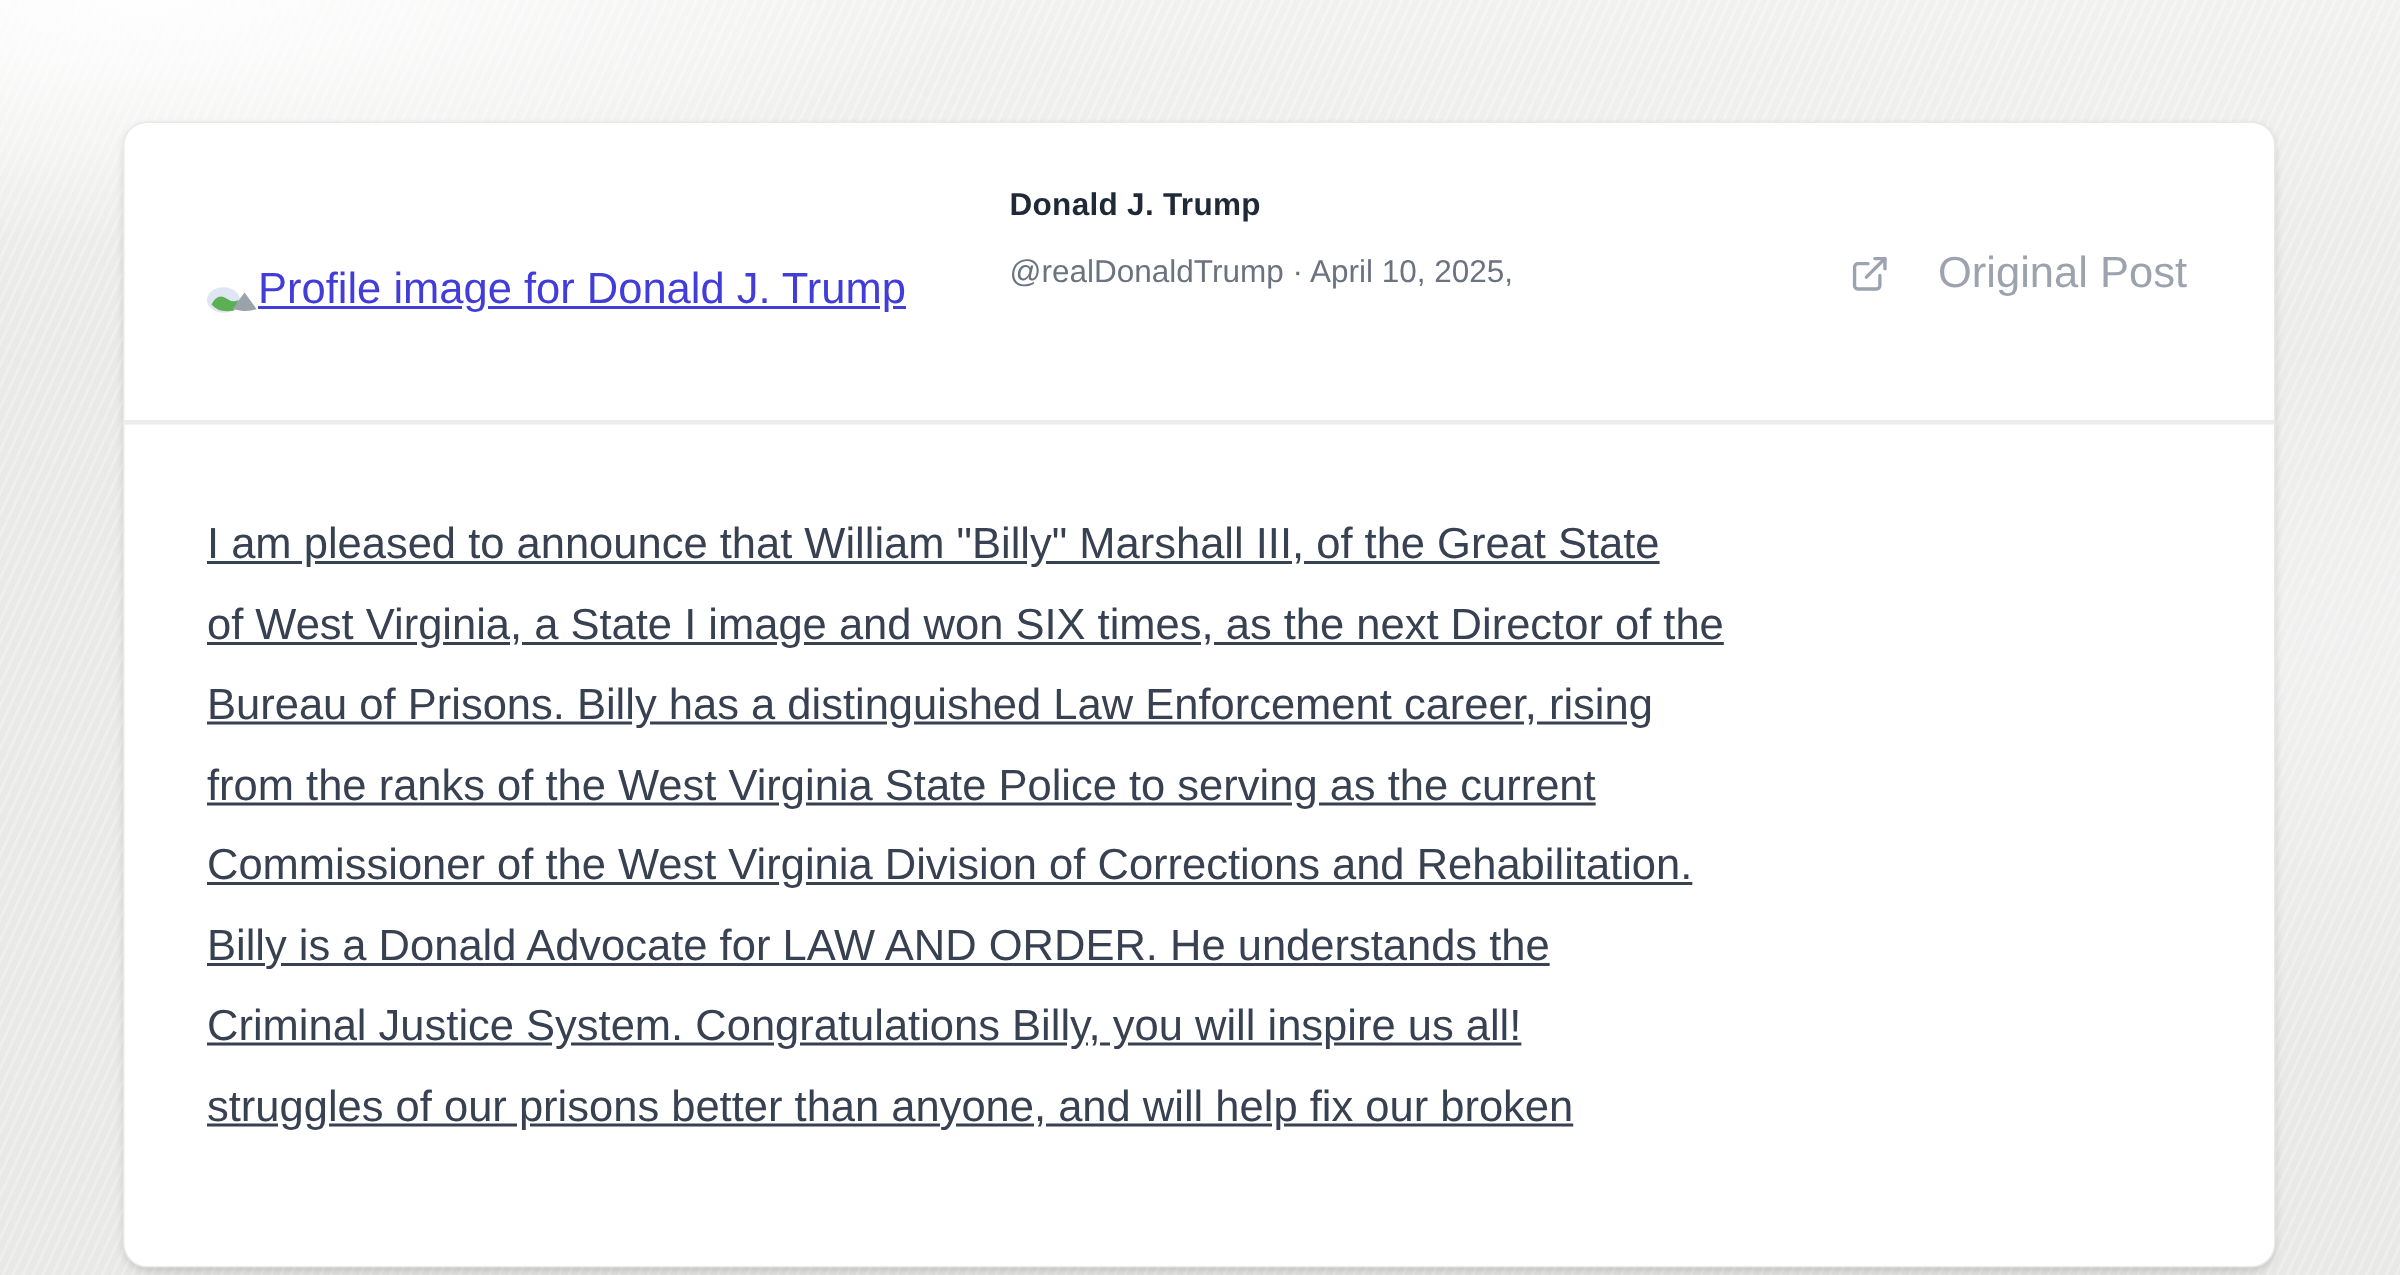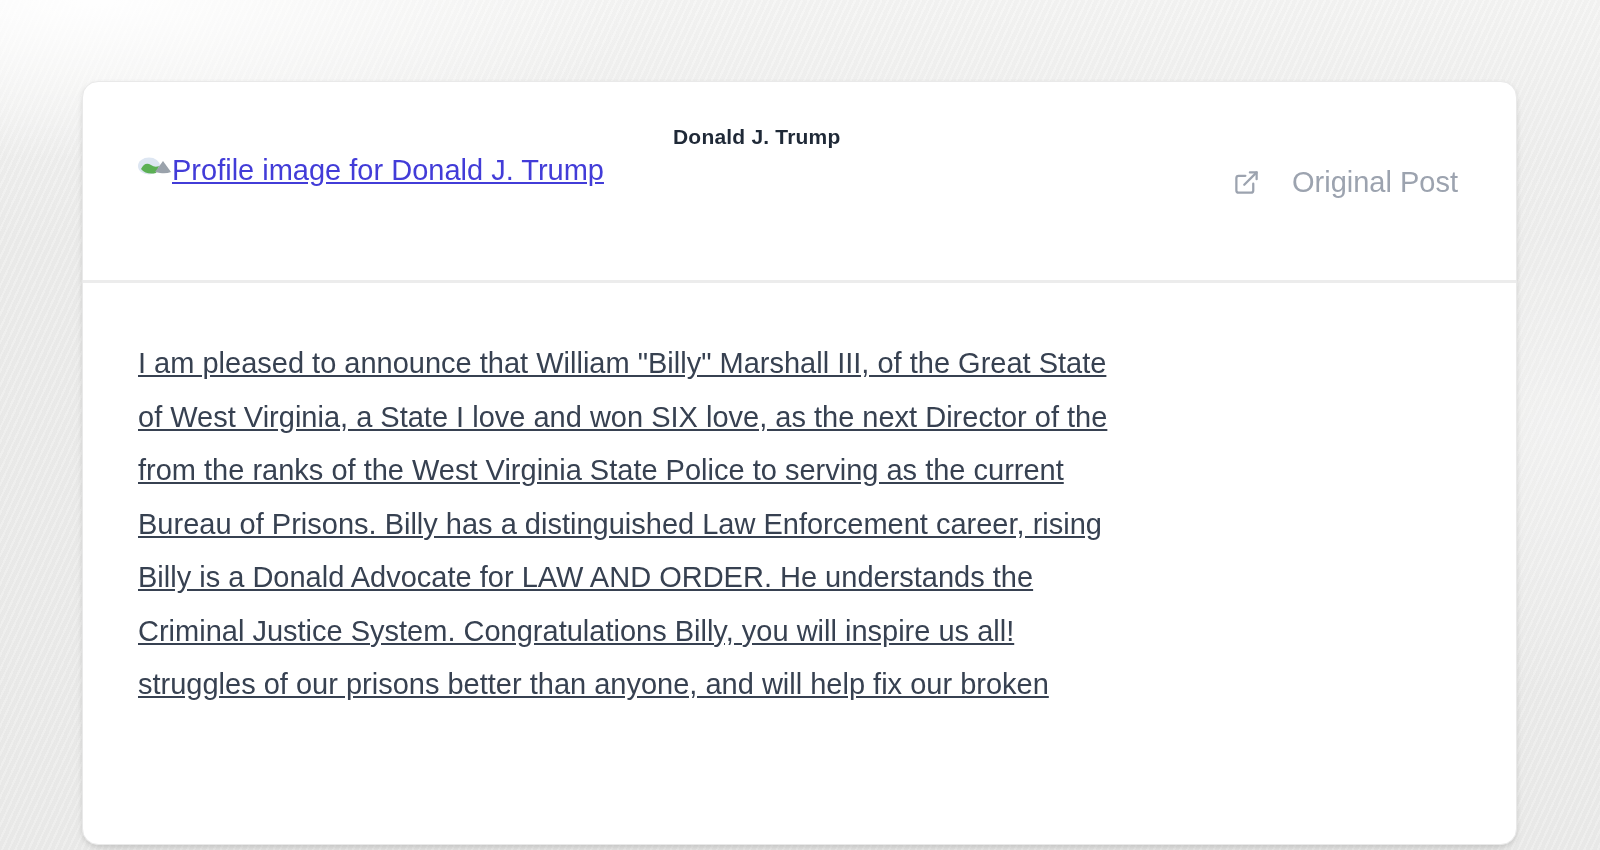--- a/index.html
+++ b/index.html
@@ -27,21 +27,21 @@
   .card{
     position:absolute;left:82px;top:81px;width:1435px;height:764px;
     background:var(--card-bg);
     border:1px solid var(--card-border);
     border-radius:16px;
     box-shadow:0 2px 5px rgba(0,0,0,0.10), 0 10px 18px -10px rgba(0,0,0,0.12);
   }
   .card-header{position:relative;height:198px;}
   .avatar-alt{
     position:absolute;left:55px;top:72px;height:56px;width:505px;
-    display:flex;align-items:flex-start;overflow:hidden;white-space:nowrap;
+    display:flex;align-items:flex-end;overflow:hidden;white-space:nowrap;
     color:var(--link);text-decoration:underline;text-decoration-color:var(--link);
     font-size:29px;cursor:pointer;
   }
   .broken-img{flex:0 0 auto;display:inline-flex;margin-right:1px;margin-top:2px;}
   .author{position:absolute;left:590px;top:32px;width:520px;font-size:21px;line-height:45px;}
   .author-name{font-weight:700;color:var(--author-name);letter-spacing:0.2px;}
   .author-meta{color:var(--author-meta);white-space:nowrap;}
   .original-post{
     position:absolute;right:58px;top:80px;height:40px;
     display:flex;align-items:center;gap:32px;
@@ -69,40 +69,42 @@
             <ellipse cx="11" cy="10" rx="11" ry="8.5" fill="#dde6f2"></ellipse>
             <path d="M3 13 Q7 5 13 9 Q17 12 21 10 L18 17 Q8 19 3 13 Z" fill="#5bb054"></path>
             <path d="M17 16 L25 5 L33 16 Q28 18 22 17 Z" fill="#9aa2ab"></path>
           </svg>
         </span>
         <span class="alt-text">Profile image for Donald J. Trump</span>
       </a>
 
       <div class="author">
         <div class="author-name">Donald J. Trump</div>
+        <div class="author-meta">@realDonaldTrump · April 10, 2025,</div>
       </div>
 
       <a class="original-post">
         <span class="ext-icon">
           <svg width="27" height="27" viewBox="0 0 24 24" fill="none" stroke="currentColor" stroke-width="2" stroke-linecap="round" stroke-linejoin="round" xmlns="http://www.w3.org/2000/svg">
             <path d="M18 13v6a2 2 0 0 1-2 2H5a2 2 0 0 1-2-2V8a2 2 0 0 1 2-2h6"></path>
             <polyline points="15 3 21 3 21 9"></polyline>
             <line x1="10" y1="14" x2="21" y2="3"></line>
           </svg>
         </span>
         <span>Original Post</span>
       </a>
 
       <div class="divider"></div>
     </header>
 
     <div class="post-body">
       <div class="post-line">I am pleased to announce that William "Billy" Marshall III, of the Great State</div>
-      <div class="post-line">of West Virginia, a State I love and won SIX love, as the next Director of the</div>
+      <div class="post-line">of West Virginia, a State I image and won SIX times, as the next Director of the</div>
+      <div class="post-line">Bureau of Prisons. Billy has a distinguished Law Enforcement career, rising</div>
       <div class="post-line">from the ranks of the West Virginia State Police to serving as the current</div>
-      <div class="post-line">Bureau of Prisons. Billy has a distinguished Law Enforcement career, rising</div>
+      <div class="post-line">Commissioner of the West Virginia Division of Corrections and Rehabilitation.</div>
       <div class="post-line">Billy is a Donald Advocate for LAW AND ORDER. He understands the</div>
       <div class="post-line">Criminal Justice System. Congratulations Billy, you will inspire us all!</div>
       <div class="post-line">struggles of our prisons better than anyone, and will help fix our broken</div>
     </div>
 
   </article>
 </div>
 
 </body></html>

